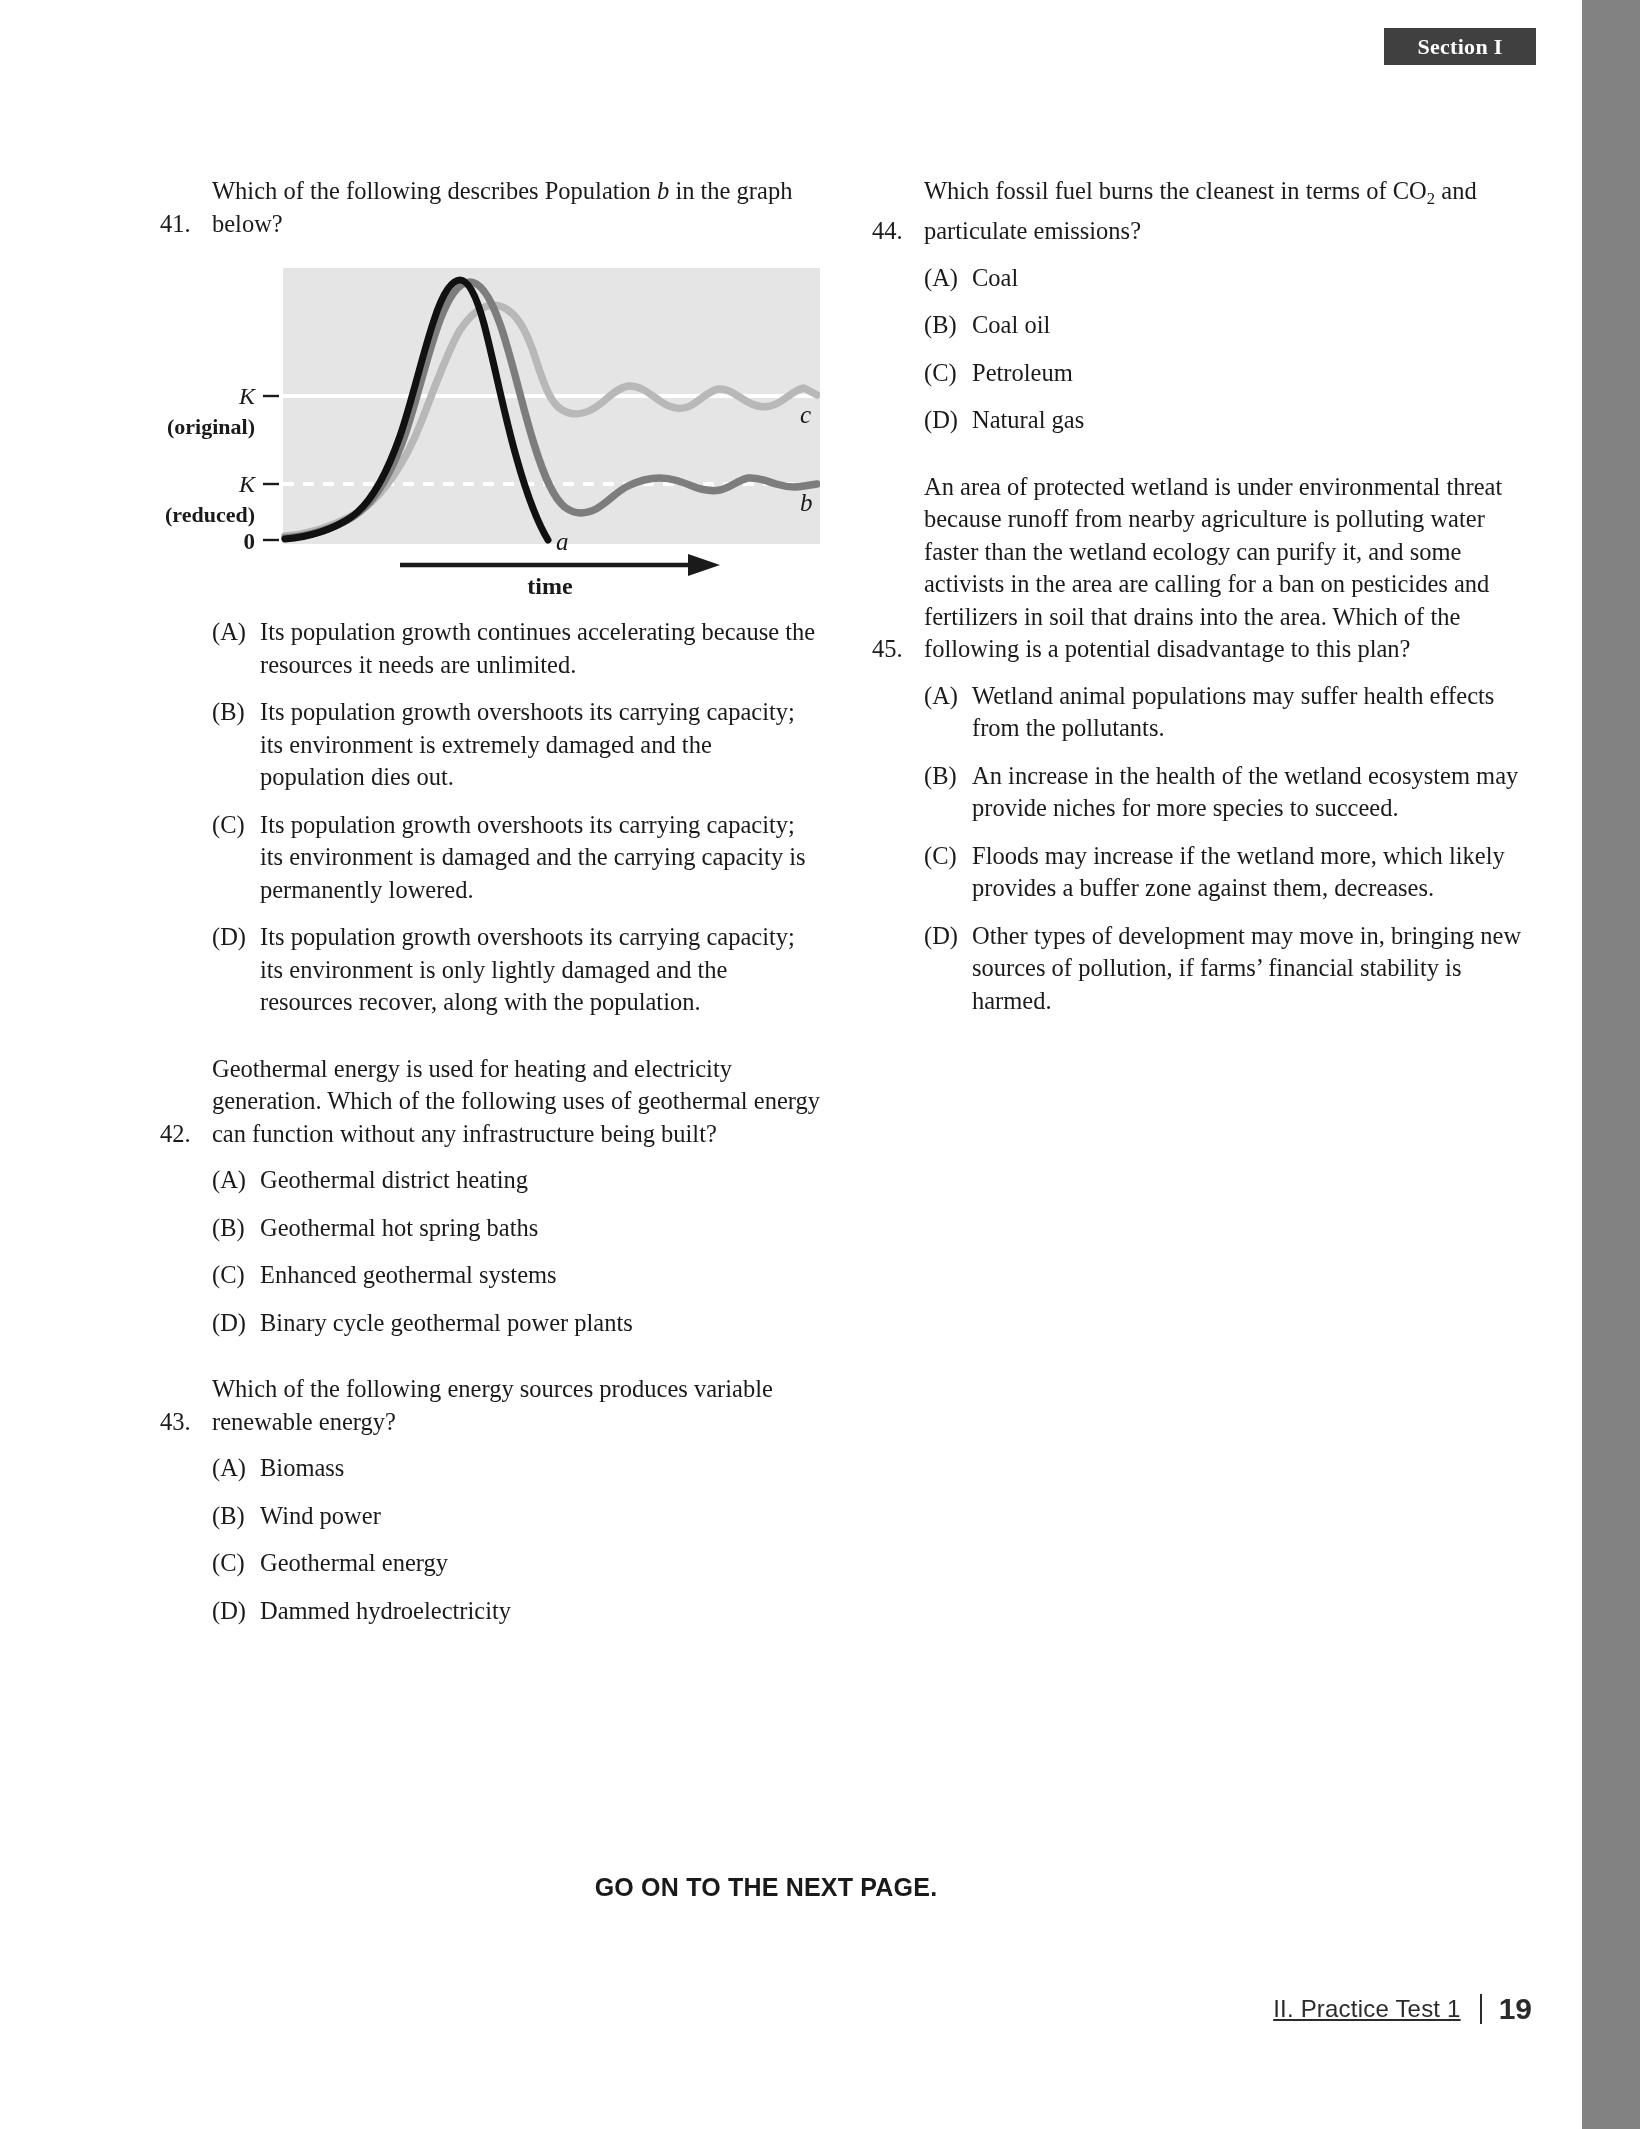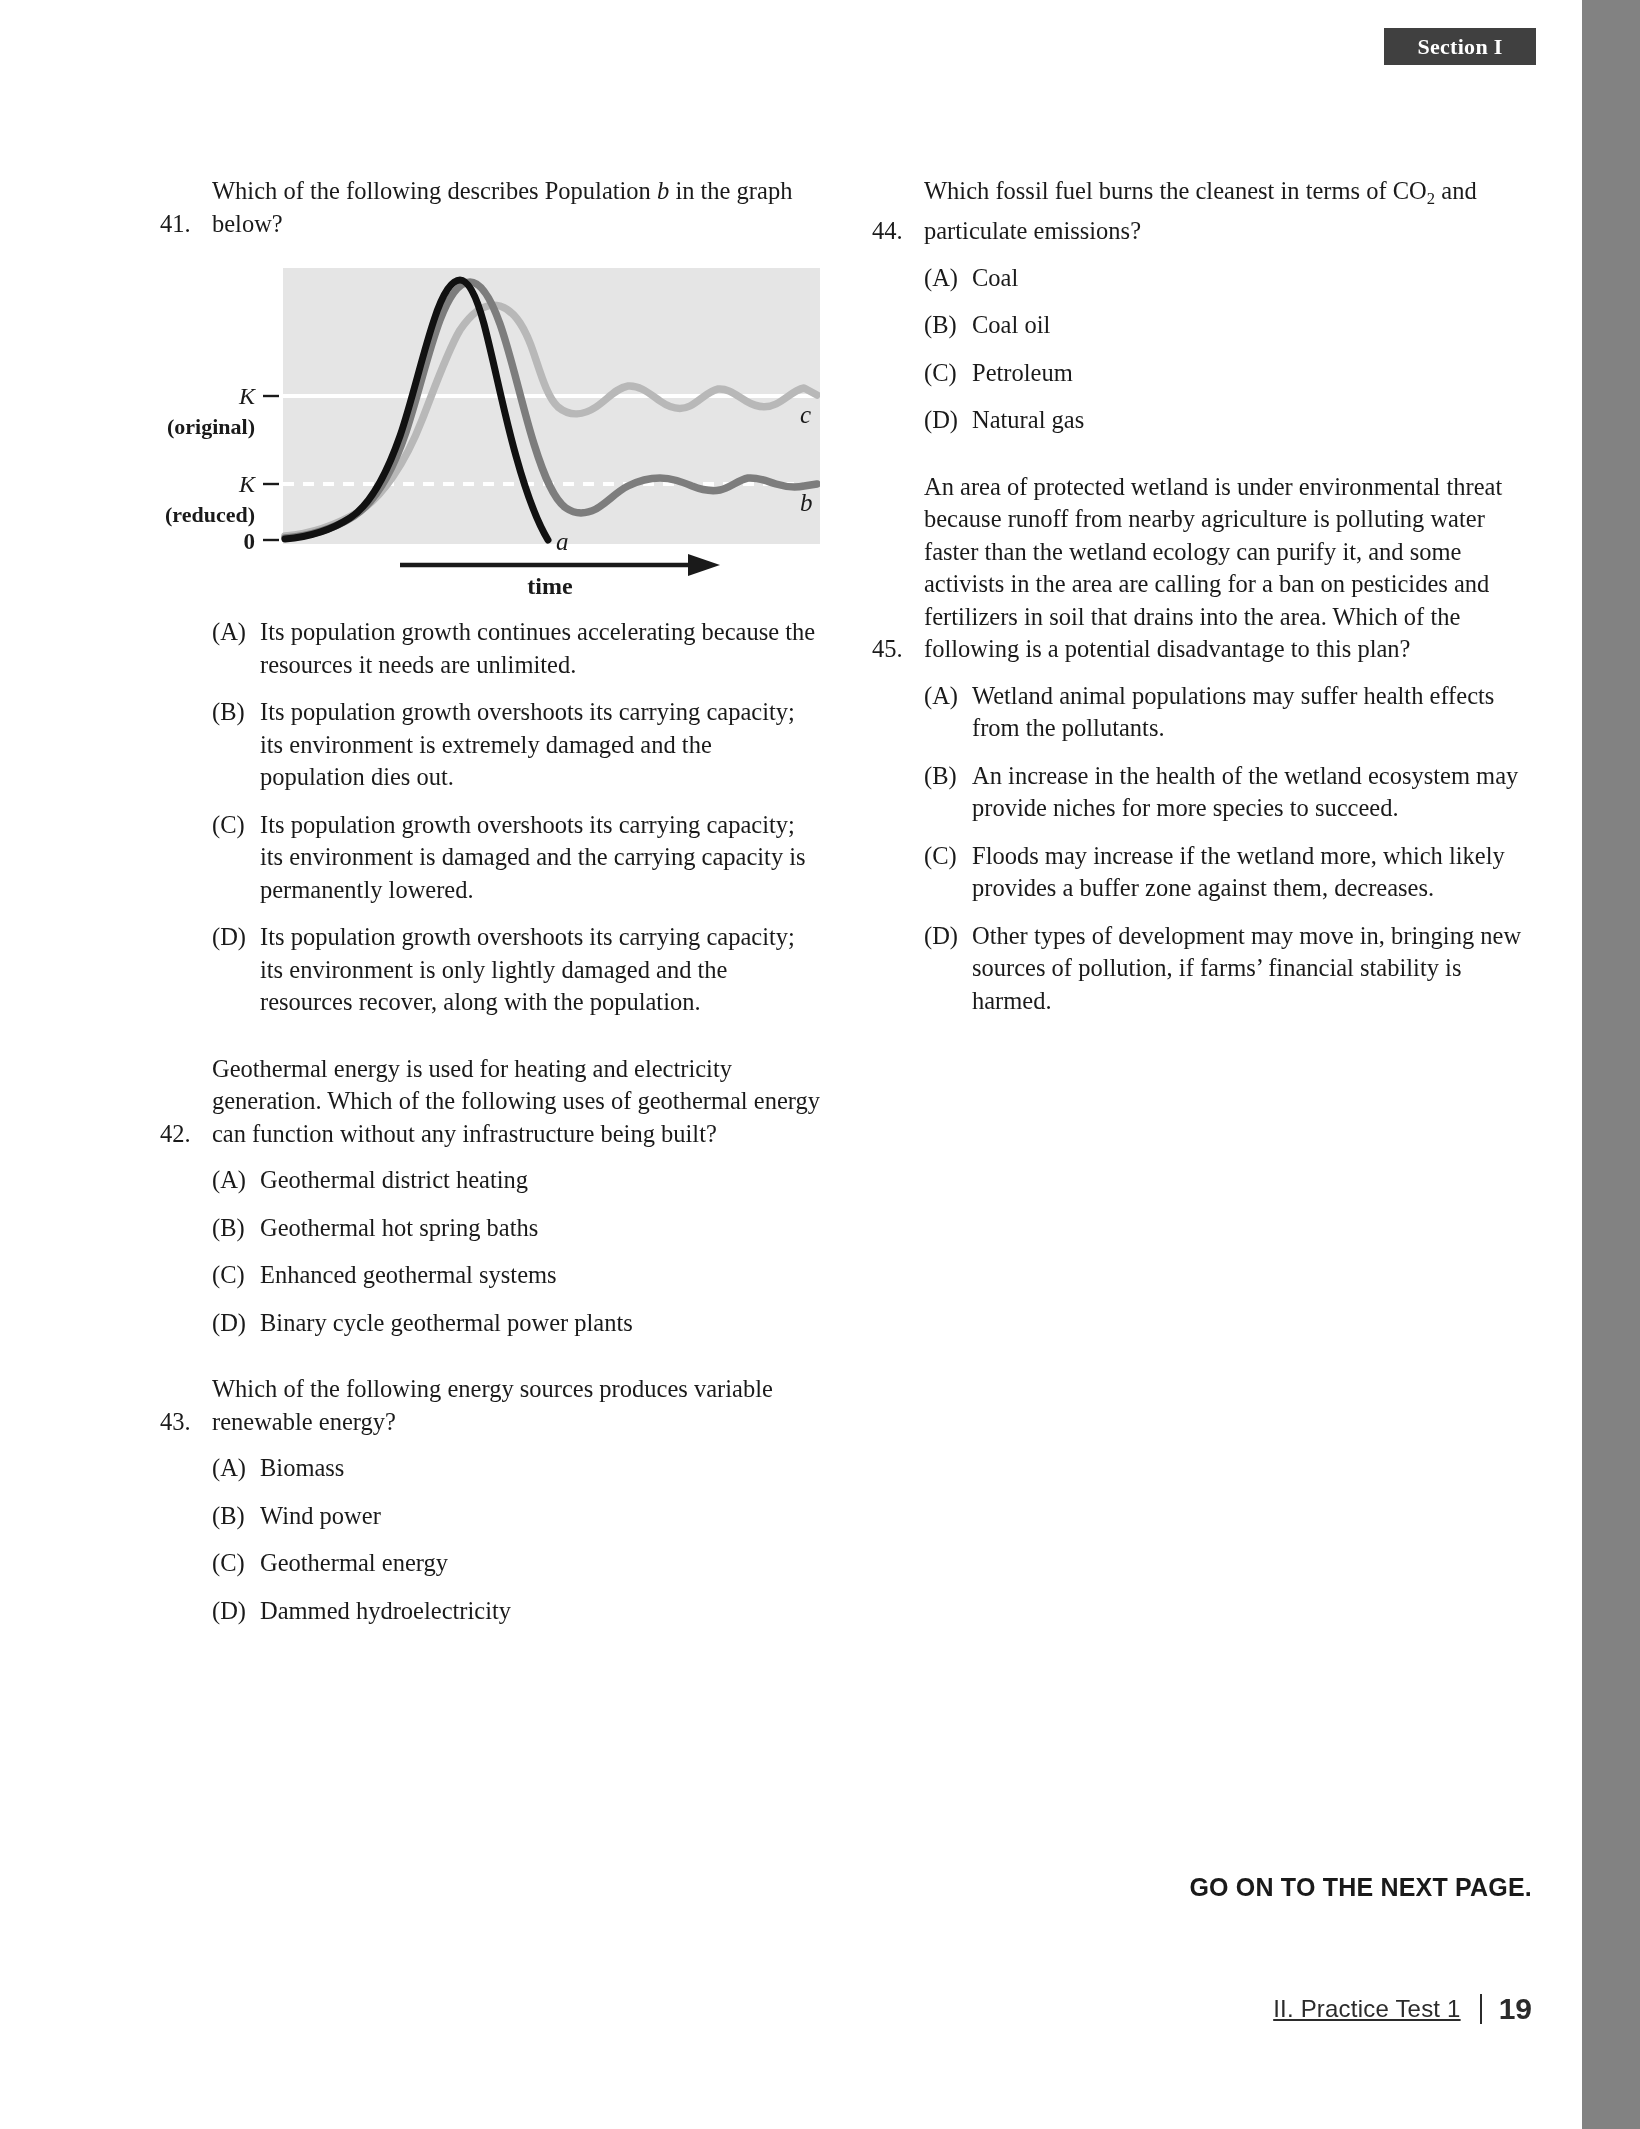--- a/index.html
+++ b/index.html
@@ -103,21 +103,21 @@
     margin: 28px 0 18px 0;
   }
   .figure-svg { display: block; }
 
   
   .go-on {
     position: absolute;
     top: 1873px;
     left: 0;
     width: 1532px;
-    text-align: right;
+    text-align: center;
     font-family: "Liberation Sans", sans-serif;
     font-weight: bold;
     font-size: 25px;
     letter-spacing: 0.2px;
     color: #1a1a1a;
   }
   .page-footer {
     position: absolute;
     top: 1992px;
     left: 0;

